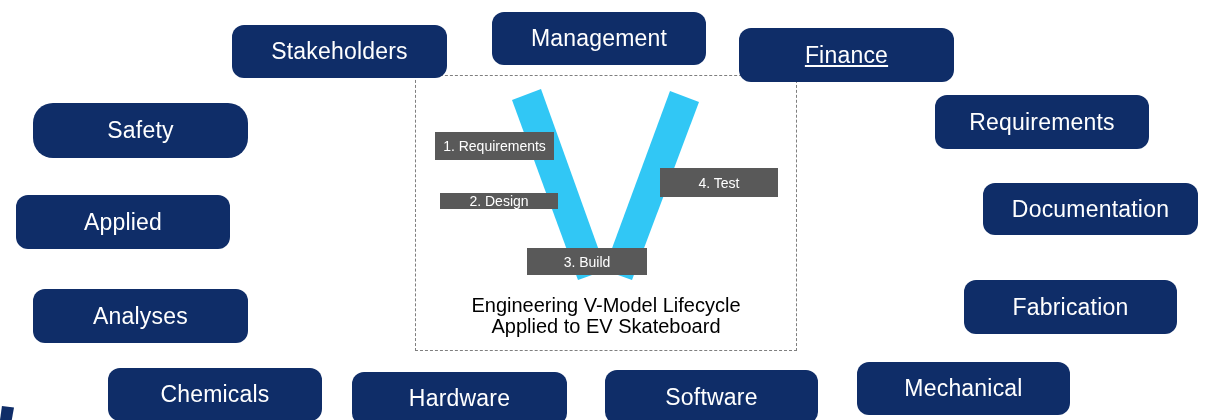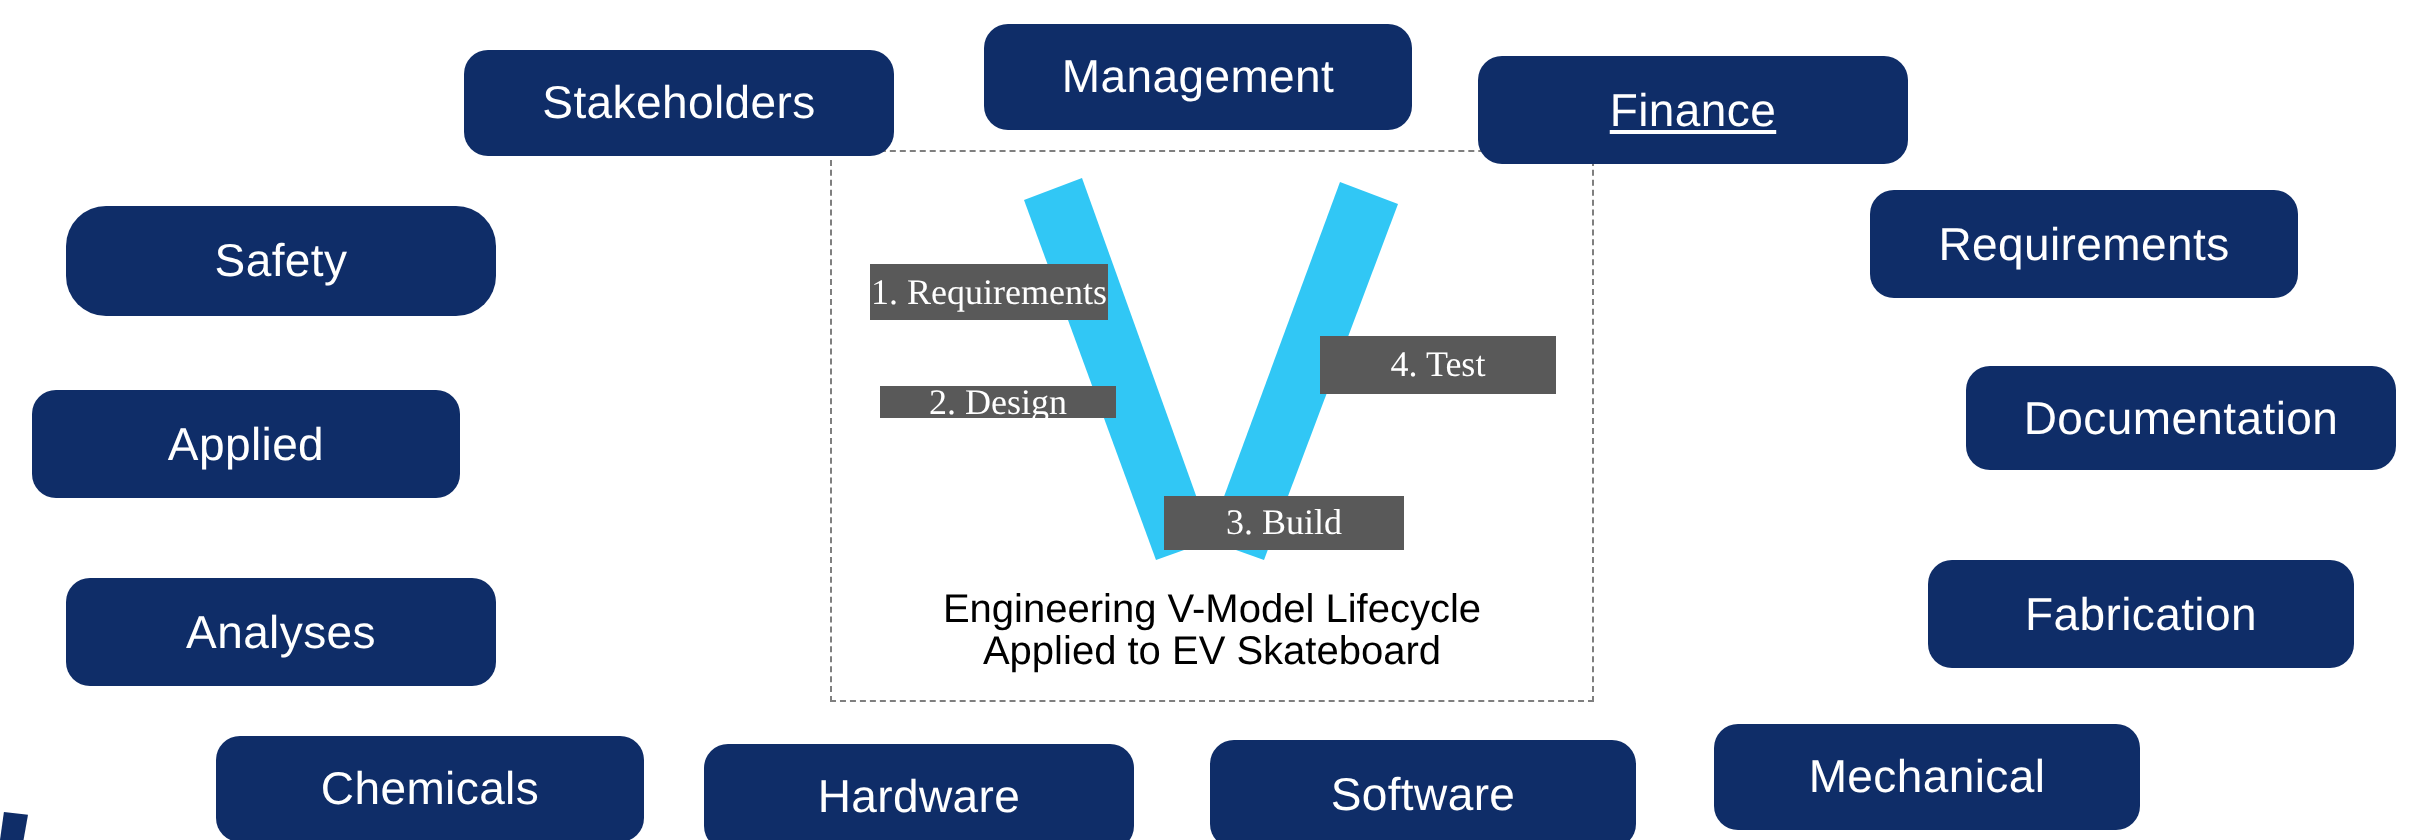--- a/index.html
+++ b/index.html
@@ -10,21 +10,21 @@
   }
   .node {
     position:absolute; background:var(--box-navy); color:var(--box-text);
     border-radius:12px; display:flex; align-items:center; justify-content:center;
     font-size:23px; letter-spacing:0.2px;margin-top:12px;
   }
   .frame { position:absolute; border:1px dashed var(--dashed-border); background:transparent; }
   .vsvg  { position:absolute; left:0; top:0; pointer-events:none; }
   .step {
     position:absolute; background:var(--step-gray); color:var(--step-text);
-    display:flex; align-items:center; justify-content:center; font-size:18px;font-family:Liberation Serif, serif;
+    display:flex; align-items:center; justify-content:center; font-size:14px;
   }
   .caption {
     position:absolute; left:415px; top:295px; width:382px; text-align:center;
     color:var(--caption-text); font-size:20px; line-height:21px;
   }
   .corner-accent {
     position:absolute; left:0; top:406px; width:14px; height:14px;
     background:var(--box-navy);
     clip-path:polygon(14% 0, 100% 10%, 84% 100%, 0% 100%);
   }
@@ -36,21 +36,21 @@
 
   <div class="frame" style="left:415px; top:75px; width:382px; height:276px;"></div>
 
   <svg class="vsvg" width="1212" height="420" viewBox="0 0 1212 420">
     <polygon style="fill:var(--v-cyan)" points="512,100 541,89 606,270 578,280"></polygon>
     <polygon style="fill:var(--v-cyan)" points="670,91 699,102 632,280 604,270"></polygon>
   </svg>
 
   <div class="step" style="left:435px; top:132px; width:119px; height:28px;">1. Requirements</div>
   <div class="step" style="left:440px; top:193px; width:118px; height:16px;">2. Design</div>
-  <div class="step" style="left:582px; top:248px; width:120px; height:27px;">3. Build</div>
+  <div class="step" style="left:527px; top:248px; width:120px; height:27px;">3. Build</div>
   <div class="step" style="left:660px; top:168px; width:118px; height:29px;">4. Test</div>
 
   <div class="caption">
     <div>Engineering V-Model Lifecycle</div>
     <div>Applied to EV Skateboard</div>
   </div>
 
   <div class="node" style="left:232px; top:13px;  width:215px; height:53px;">Stakeholders</div>
   <div class="node" style="left:492px; top:0;  width:214px; height:53px;">Management</div>
   <div class="node" style="left:739px; top:16px;  width:215px; height:54px;text-decoration:underline;">Finance</div>

